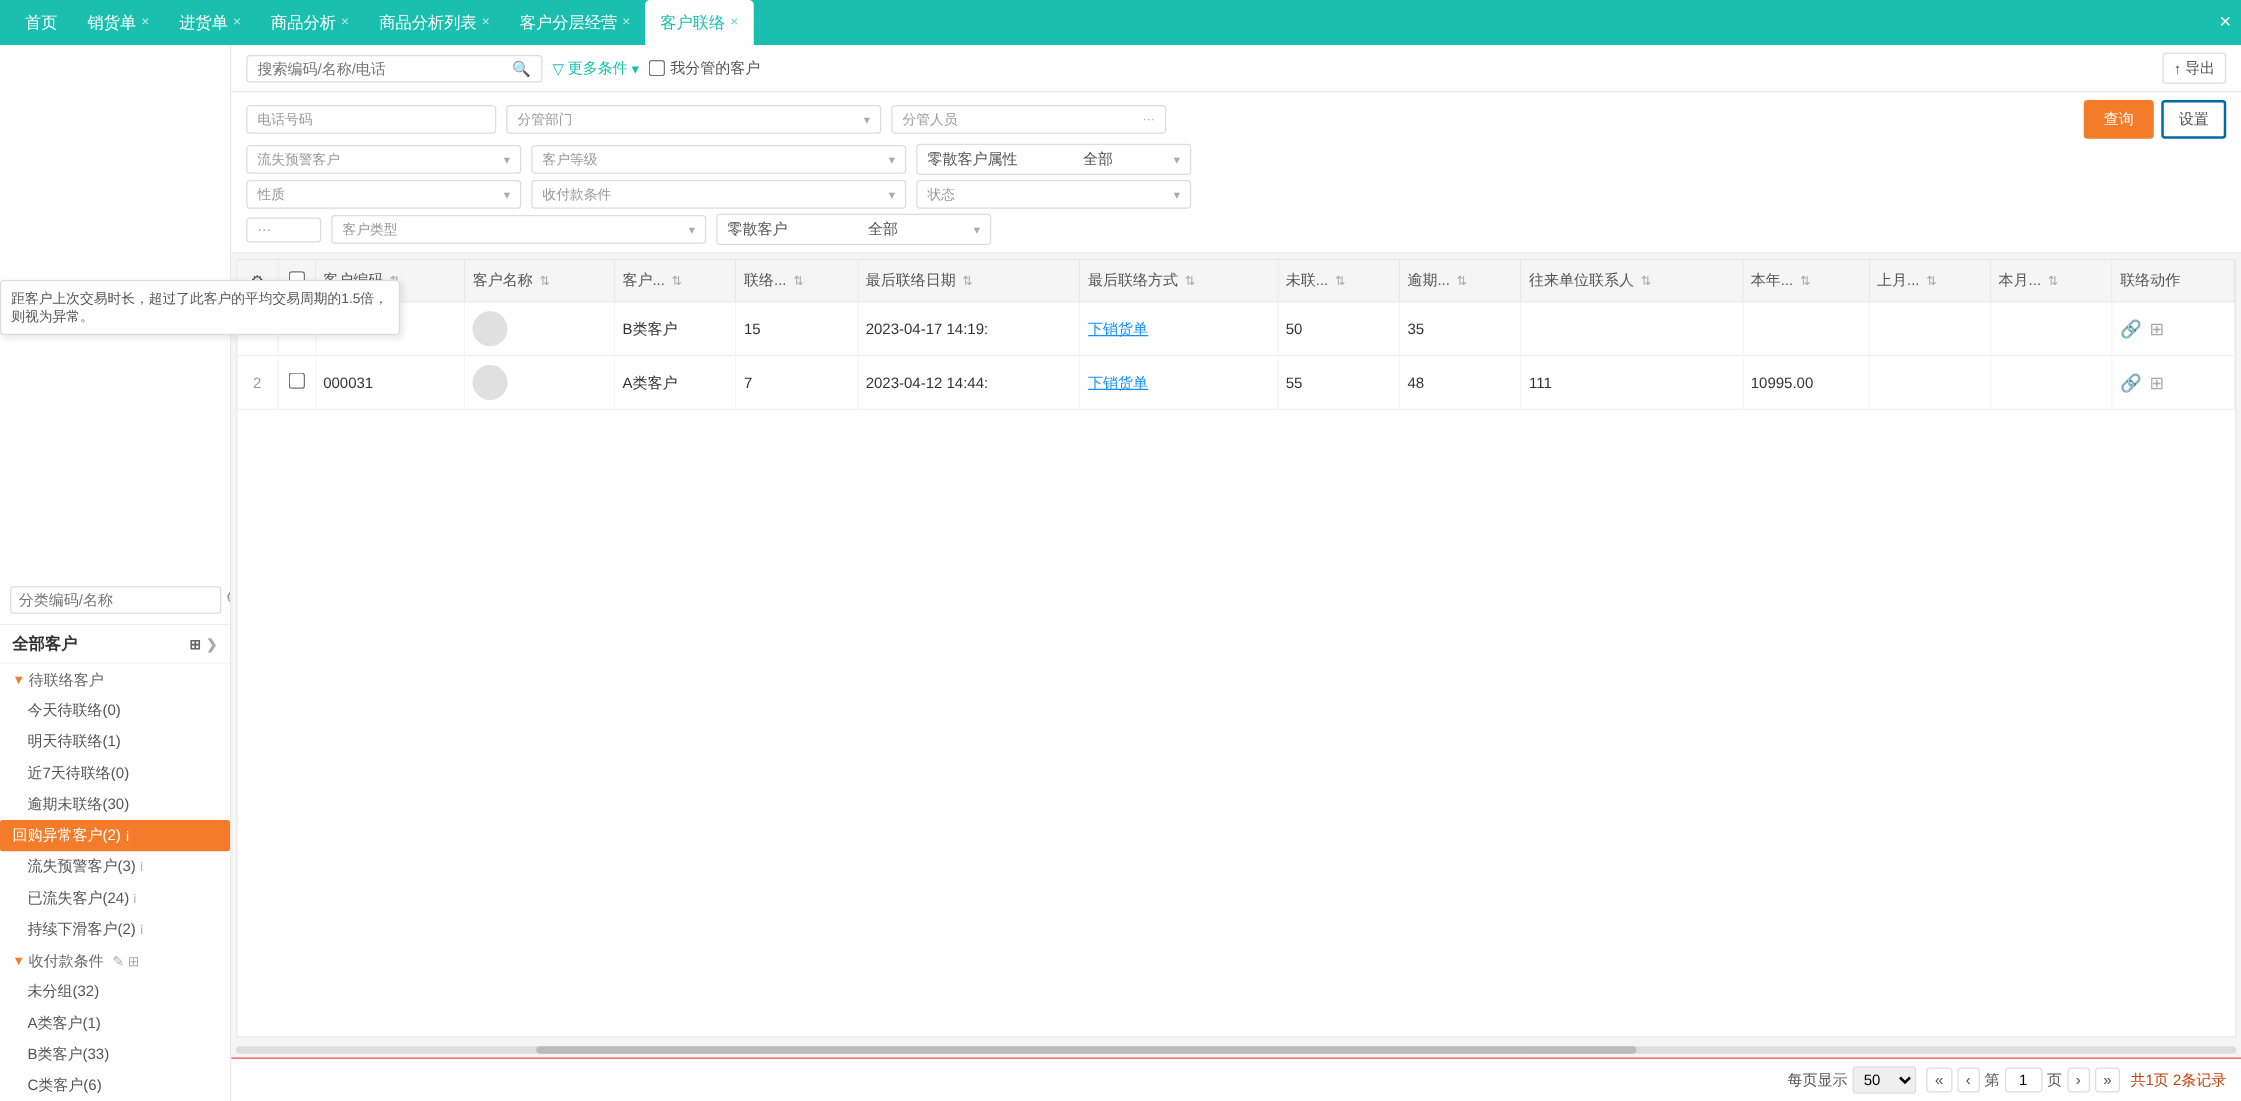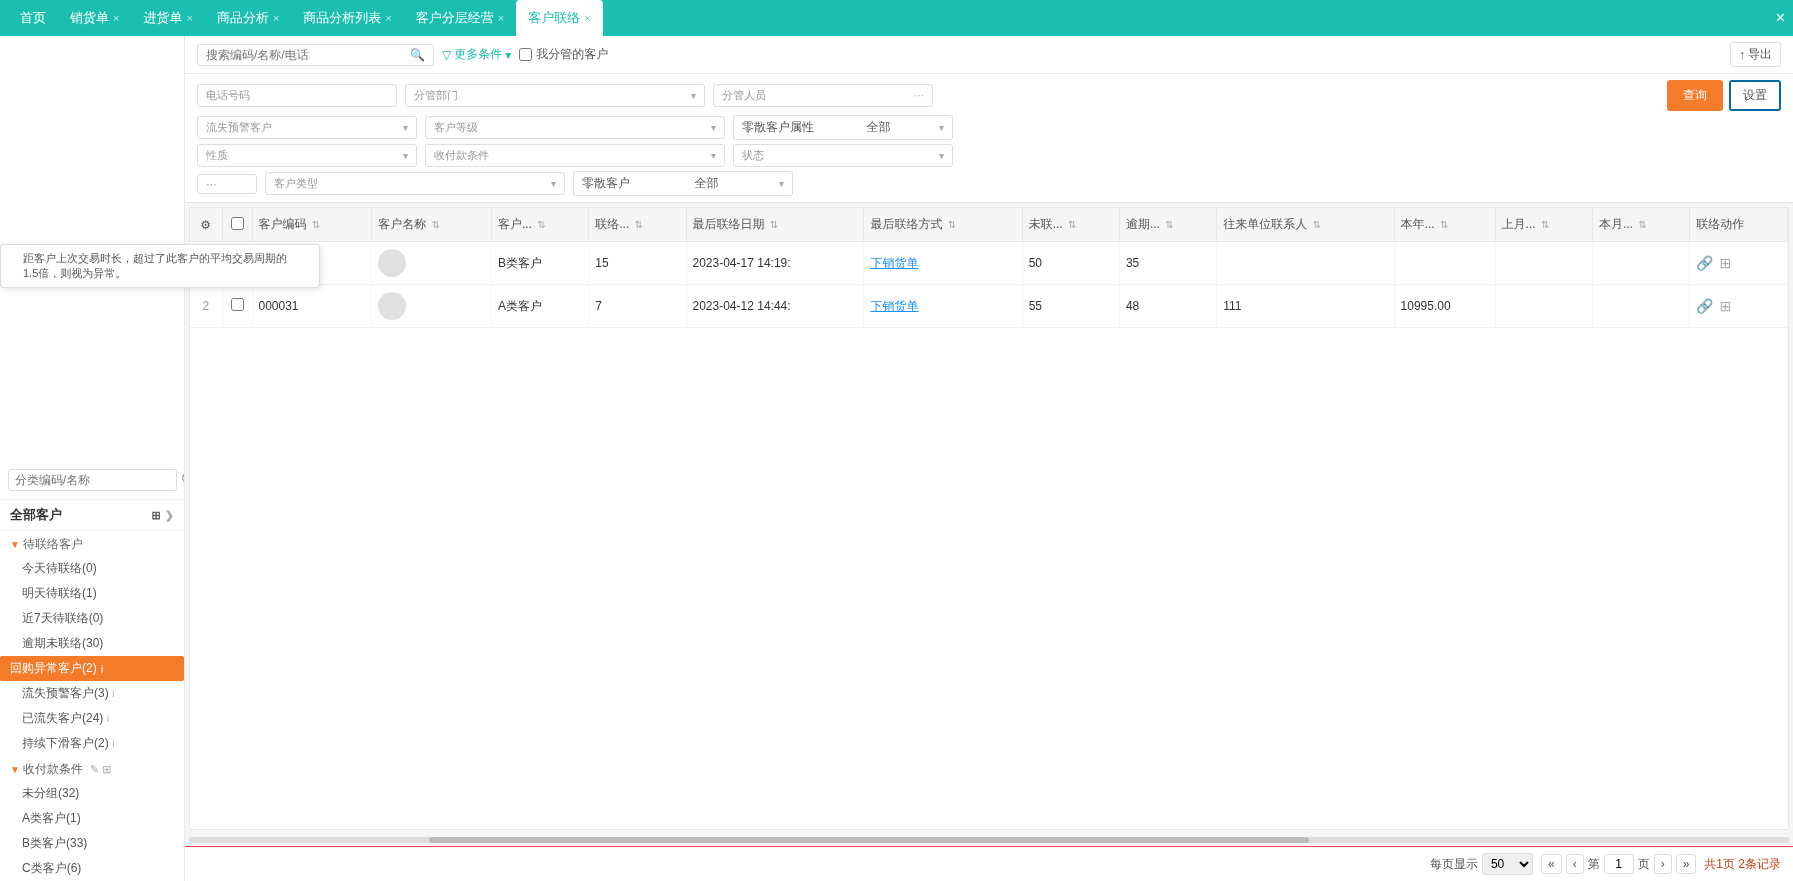--- a/index.html
+++ b/index.html
@@ -67,25 +67,25 @@
       white-space: nowrap; overflow: hidden; text-overflow: ellipsis;
     }
     .sidebar-item.active {
       background: #f47b2a;
       color: white;
       border-radius: 2px;
     }
 
     .tooltip-box {
       position: absolute;
-      left: 0; top: 244px;
+      left: 0; top: 224px;
       background: white;
       border: 1px solid #ddd;
       border-radius: 3px;
-      padding: 6px 22px;
+      padding: 6px 8px;
       font-size: 11px;
       color: #555;
       z-index: 100;
       max-width: 320px;
       box-shadow: 2px 2px 6px rgba(0,0,0,0.1);
     }
 
     .sidebar-sub-group {
       padding: 5px 10px 3px 10px;
       color: #666; font-size: 12px;

